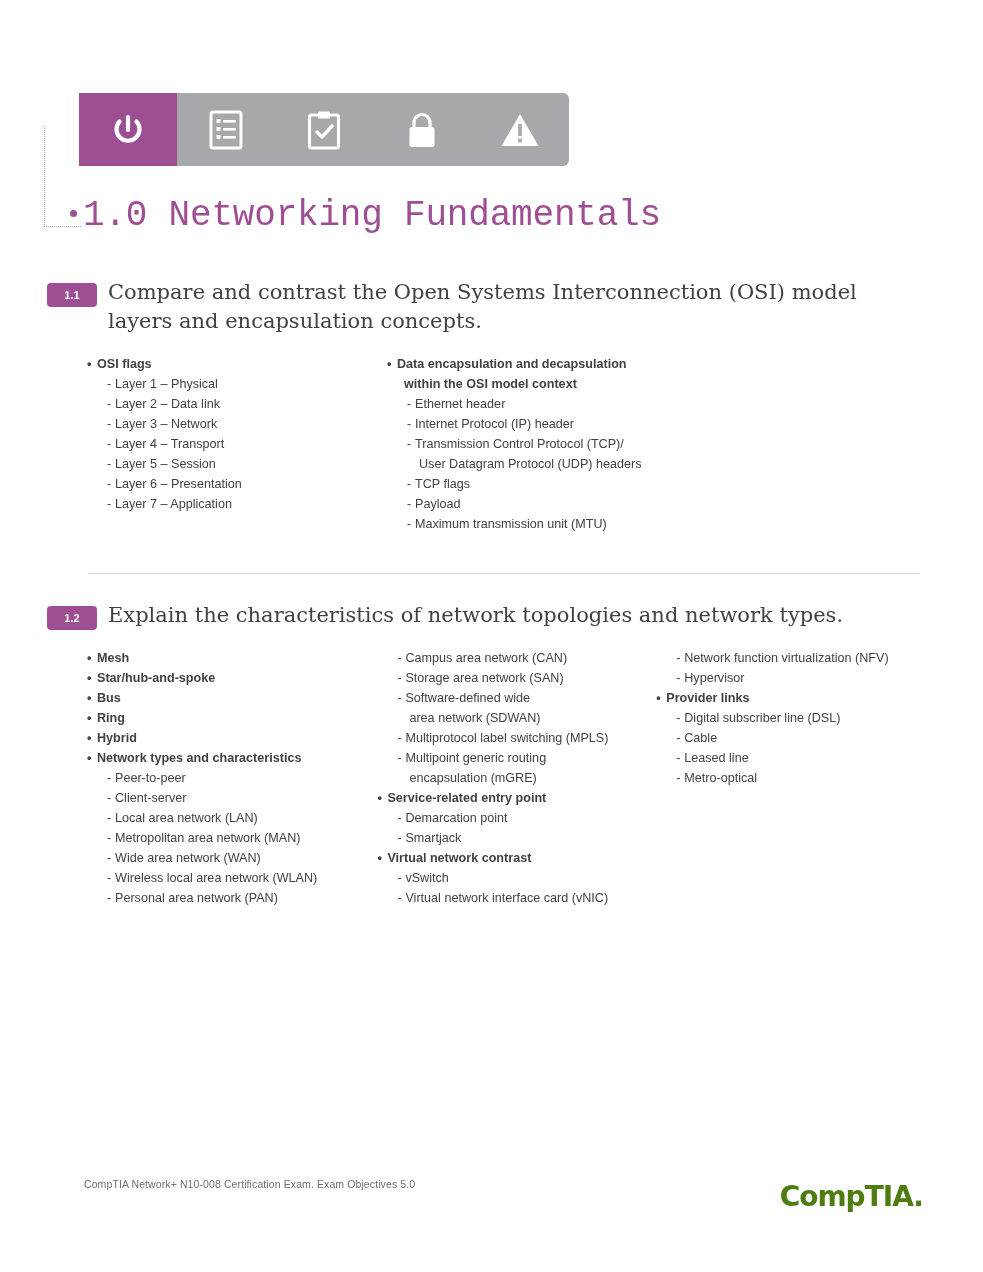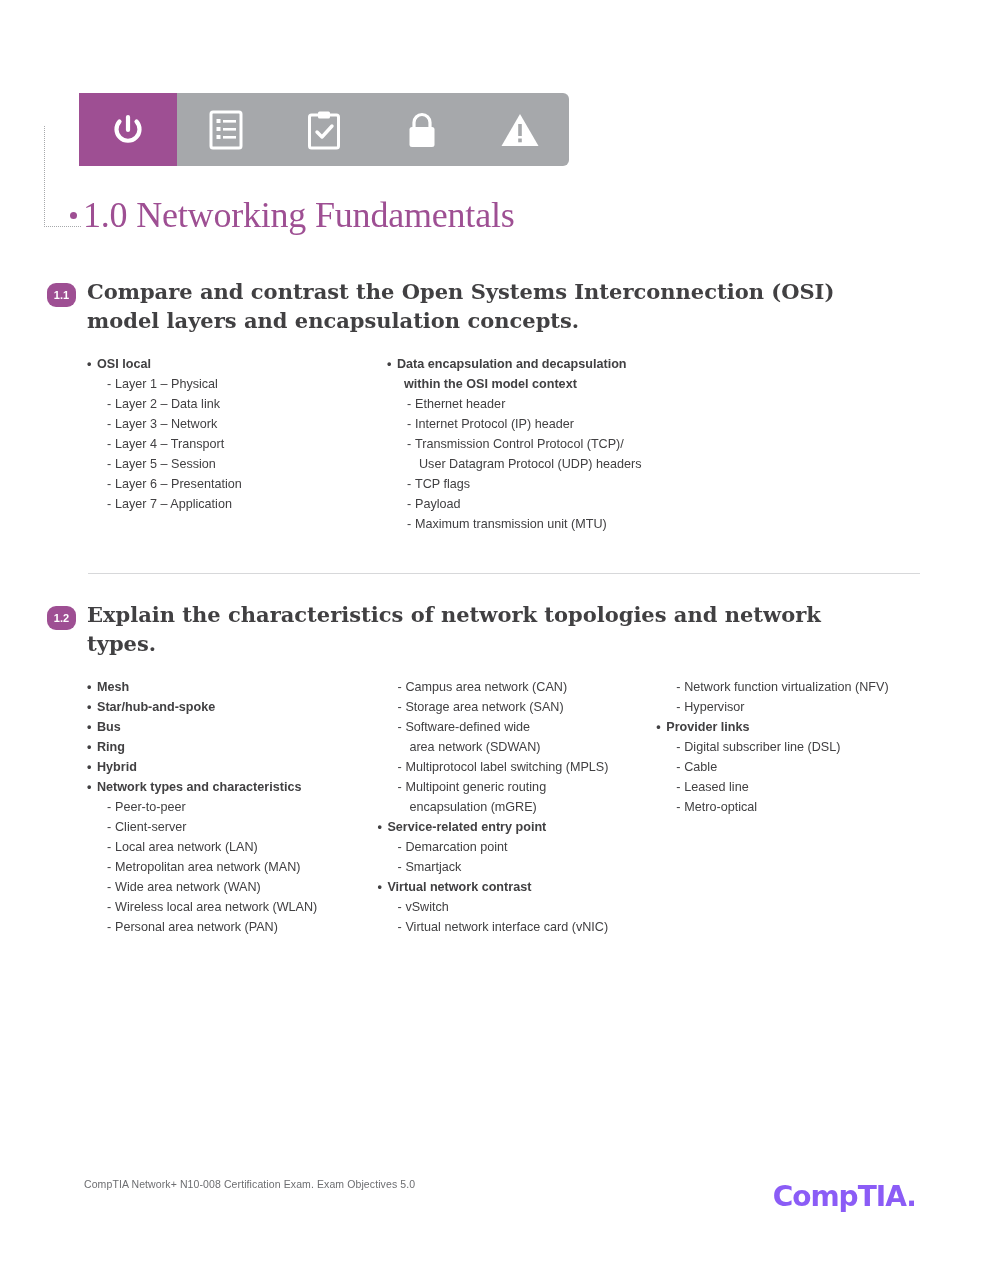--- a/index.html
+++ b/index.html
@@ -70,21 +70,21 @@
   .title-dot {
     width: 7px;
     height: 7px;
     border-radius: 50%;
     background: #9e4f93;
     margin-right: 6px;
     position: relative;
     top: -8px;
   }
   .page-title {
-    font-family: Liberation Serif, serif;
+    font-family: Liberation Mono, monospace;
     font-size: 36px;
     color: #9e4f93;
     letter-spacing: -0.2px;
     line-height: 1.1;
     white-space: nowrap;
   }
 
   
   .objective {
     position: absolute;
@@ -93,40 +93,40 @@
   }
   .obj-1 { top: 278px; }
   .obj-2 { top: 601px; }
 
   .obj-header {
     display: flex;
     align-items: flex-start;
   }
   .obj-num {
     flex: 0 0 auto;
-    width: 29px;
+    width: 50px;
     height: 24px;
     background: #9e4f93;
     color: #ffffff;
     font-size: 11px;
     font-weight: bold;
     display: flex;
     align-items: center;
     justify-content: center;
-    border-radius: 9px;
+    border-radius: 4px;
     margin-top: 5px;
   }
   .obj-title {
     font-family: "DejaVu Serif", serif;
     font-size: 21px;
     color: #414042;
     line-height: 1.38;
     margin-left: 11px;
     max-width: 760px;
-    font-weight: bold;
+    font-weight: normal;
   }
 
   
   .cols {
     display: flex;
     margin-top: 18px;
     padding-left: 40px;
   }
   .col {
     box-sizing: border-box;
@@ -198,26 +198,26 @@
   .footer-text {
     position: absolute;
     left: 84px;
     top: 1178px;
     font-size: 10.5px;
     color: #6d6e71;
     letter-spacing: 0.1px;
   }
   .logo {
     position: absolute;
-    right: 67px;
+    right: 60px;
     top: 1180px;
     font-family: "DejaVu Sans", sans-serif;
     font-size: 28px;
     font-weight: bold;
-    color: #8b5cf6;
+    color: #4d7c0f;
     letter-spacing: -1px;
   }
 </style>
 </head>
 <body>
 
 <div class="page">
 
   <div class="bracket"></div>
 
@@ -279,21 +279,21 @@
   <div class="rule rule-1"></div>
 
   <div class="objective obj-1">
     <div class="obj-header">
       <div class="obj-num">1.1</div>
       <div class="obj-title">Compare and contrast the Open Systems Interconnection (OSI) model layers and encapsulation concepts.</div>
     </div>
     <div class="cols">
       <div class="col">
         <ul class="bullets">
-          <li class="lvl1">OSI local</li>
+          <li class="lvl1">OSI flags</li>
           <li class="lvl2">Layer 1 – Physical</li>
           <li class="lvl2">Layer 2 – Data link</li>
           <li class="lvl2">Layer 3 – Network</li>
           <li class="lvl2">Layer 4 – Transport</li>
           <li class="lvl2">Layer 5 – Session</li>
           <li class="lvl2">Layer 6 – Presentation</li>
           <li class="lvl2">Layer 7 – Application</li>
         </ul>
       </div>
       <div class="col">

